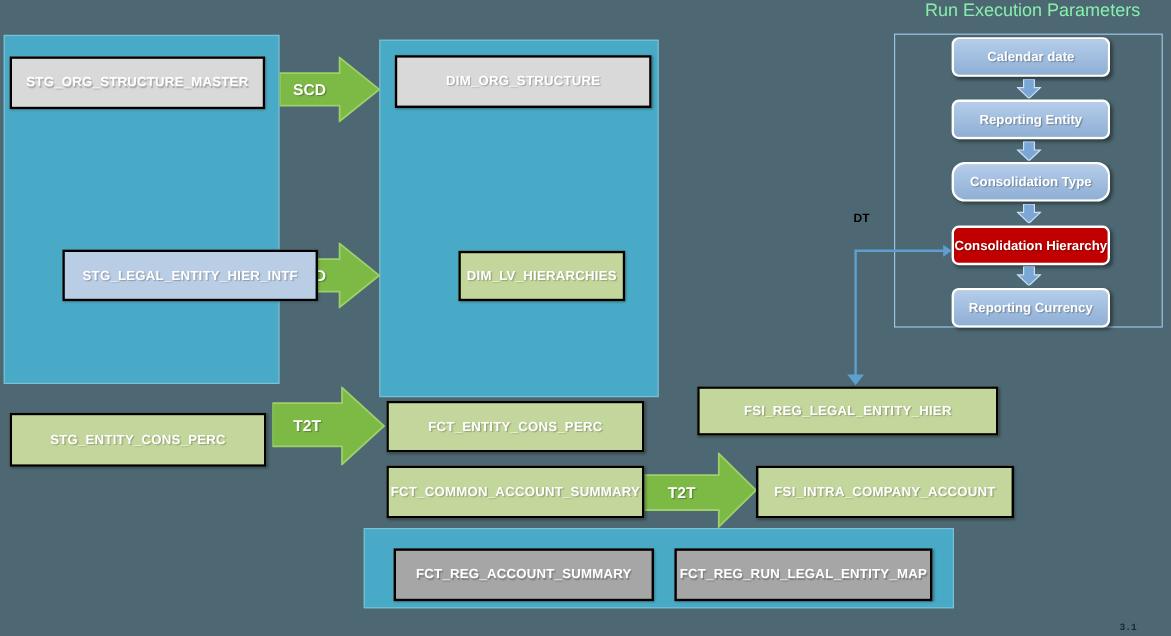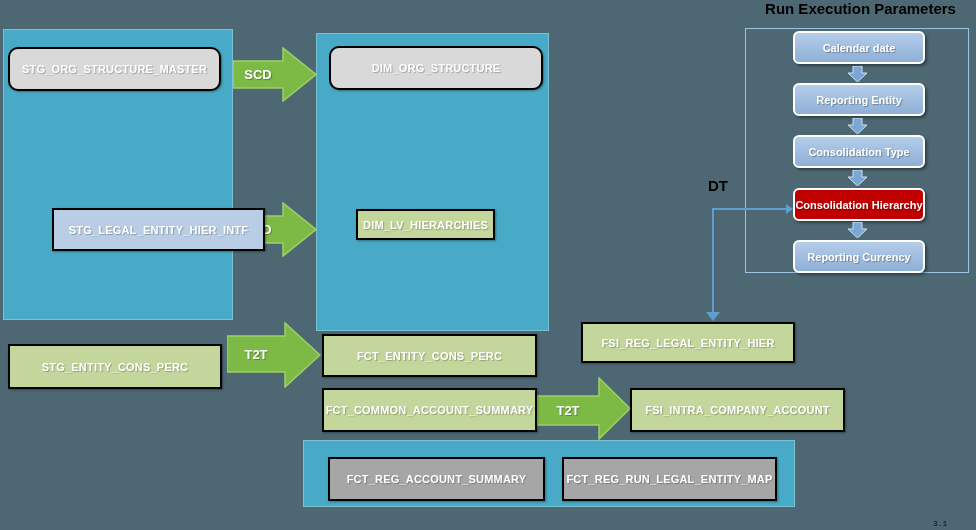--- a/index.html
+++ b/index.html
@@ -15,53 +15,53 @@
   }
   .tbox {
     position:absolute; box-sizing:border-box;
     border:2px solid #000;
     color:#fff; font-weight:bold; font-size:11px;
     display:flex; align-items:center; justify-content:center;
     text-align:center; letter-spacing:.2px;
     text-shadow:1px 1px 1px rgba(0,0,0,0.25);
     box-shadow:1px 1px 2px rgba(0,0,0,0.35);
   }
-  .gray-light { background:#d9d9d9;border-radius:10px; }
+  .gray-light { background:#d9d9d9; }
   .gray-dark  { background:#a6a6a6; }
   .blue-light { background:#b9cde5;margin-left:44px; }
   .green      { background:#c3d69b; }
   .block-arrow { position:absolute; }
   .arrow-label {
     position:absolute; color:#fff; font-weight:bold; font-size:13px;
     display:flex; align-items:center; justify-content:center;
     text-shadow:1px 1px 1px rgba(0,0,0,0.3);
   }
   .panel-title {
     position:absolute; left:745px; top:0; width:231px; height:18px;
-    color:#000000; font-weight:bold; font-size:15px; text-align:center;
+    color:#86efac; font-weight:normal; font-size:15px; text-align:center;
   }
   .panel-border {
     position:absolute; left:745px; top:28px; width:224px; height:245px;
     border:1px solid #9cc3e4; box-sizing:border-box;
   }
   .flow-box {
     position:absolute; left:793px; width:132px; height:33px;
     box-sizing:border-box; border:2px solid #fff; border-radius:6px;
     background:linear-gradient(#b4cdea, #8fafd5);
     color:#fff; font-weight:bold; font-size:11px;
     display:flex; align-items:center; justify-content:center;
     text-align:center;
     box-shadow:2px 2px 3px rgba(0,0,0,0.4);
     text-shadow:1px 1px 1px rgba(0,0,0,0.3);
   }
   .flow-box.highlight { background:#c00000; }
   .flow-chevron { position:absolute; left:847px; width:21px; height:16px; }
   .dt-label {
     position:absolute; left:700px; top:177px; width:36px;
-    color:#000; font-weight:bold; font-size:15px; text-align:center;
+    color:#000; font-weight:bold; font-size:10px; text-align:center;
   }
   .page-note {
     position:absolute; left:933px; top:519px;
     color:#13293d; font-size:8px; font-weight:bold;font-family:Liberation Mono, monospace;
   }
   #connector-overlay { position:absolute; left:0; top:0; pointer-events:none; }
 </style>
 </head>
 <body>
 
@@ -87,35 +87,35 @@
   <div class="arrow-label" style="left:227px; top:336px; width:58px; height:36px;">T2T</div>
 
   <svg class="block-arrow" style="left:537px; top:377px;" width="94" height="63" viewBox="0 0 94 63">
     <polygon points="0,19 62,19 62,1 93,31.5 62,62 62,48 0,48" fill="#7cba45" stroke="#9ed06a" stroke-width="1.5"></polygon>
   </svg>
   <div class="arrow-label" style="left:537px; top:396px; width:62px; height:29px;">T2T</div>
 
   <div class="tbox gray-light" style="left:8px; top:47px; width:213px; height:44px;">STG_ORG_STRUCTURE_MASTER</div>
   <div class="tbox blue-light" style="left:8px; top:208px; width:213px; height:43px;">STG_LEGAL_ENTITY_HIER_INTF</div>
   <div class="tbox gray-light" style="left:329px; top:46px; width:214px; height:44px;">DIM_ORG_STRUCTURE</div>
-  <div class="tbox green" style="left:356px; top:209px; width:139px; height:31px;">DIM_LV_HIERARCHIES</div>
+  <div class="tbox green" style="left:382px; top:209px; width:139px; height:42px;">DIM_LV_HIERARCHIES</div>
   <div class="tbox green" style="left:8px; top:344px; width:214px; height:45px;">STG_ENTITY_CONS_PERC</div>
   <div class="tbox green" style="left:322px; top:334px; width:215px; height:43px;">FCT_ENTITY_CONS_PERC</div>
   <div class="tbox green" style="left:322px; top:388px; width:215px; height:44px;">FCT_COMMON_ACCOUNT_SUMMARY</div>
   <div class="tbox green" style="left:630px; top:388px; width:215px; height:44px;">FSI_INTRA_COMPANY_ACCOUNT</div>
-  <div class="tbox green" style="left:581px; top:322px; width:214px; height:41px;">FSI_REG_LEGAL_ENTITY_HIER</div>
+  <div class="tbox green" style="left:581px; top:322px; width:251px; height:41px;">FSI_REG_LEGAL_ENTITY_HIER</div>
   <div class="tbox gray-dark" style="left:328px; top:457px; width:217px; height:44px;">FCT_REG_ACCOUNT_SUMMARY</div>
   <div class="tbox gray-dark" style="left:562px; top:457px; width:215px; height:44px;">FCT_REG_RUN_LEGAL_ENTITY_MAP</div>
 
   <div class="panel-title">Run Execution Parameters</div>
   <div class="panel-border"></div>
 
   <div class="flow-box" style="top:31px;">Calendar date</div>
   <div class="flow-box" style="top:83px;">Reporting Entity</div>
-  <div class="flow-box" style="top:135px;">Consolidation Type</div>
+  <div class="flow-box" style="top:135px;border-radius:11px;">Consolidation Type</div>
   <div class="flow-box" style="top:240px;">Reporting Currency</div>
   <div class="flow-box highlight" style="top:188px;">Consolidation Hierarchy</div>
 
   <svg class="flow-chevron" style="top:66px;" viewBox="0 0 21 16">
     <path d="M6 0 h9 v7 h5 L10.5 16 1 7 h5 z" fill="#7aa7d6" stroke="#cfe0f1" stroke-width="1"></path>
   </svg>
   <svg class="flow-chevron" style="top:118px;" viewBox="0 0 21 16">
     <path d="M6 0 h9 v7 h5 L10.5 16 1 7 h5 z" fill="#7aa7d6" stroke="#cfe0f1" stroke-width="1"></path>
   </svg>
   <svg class="flow-chevron" style="top:170px;" viewBox="0 0 21 16">

